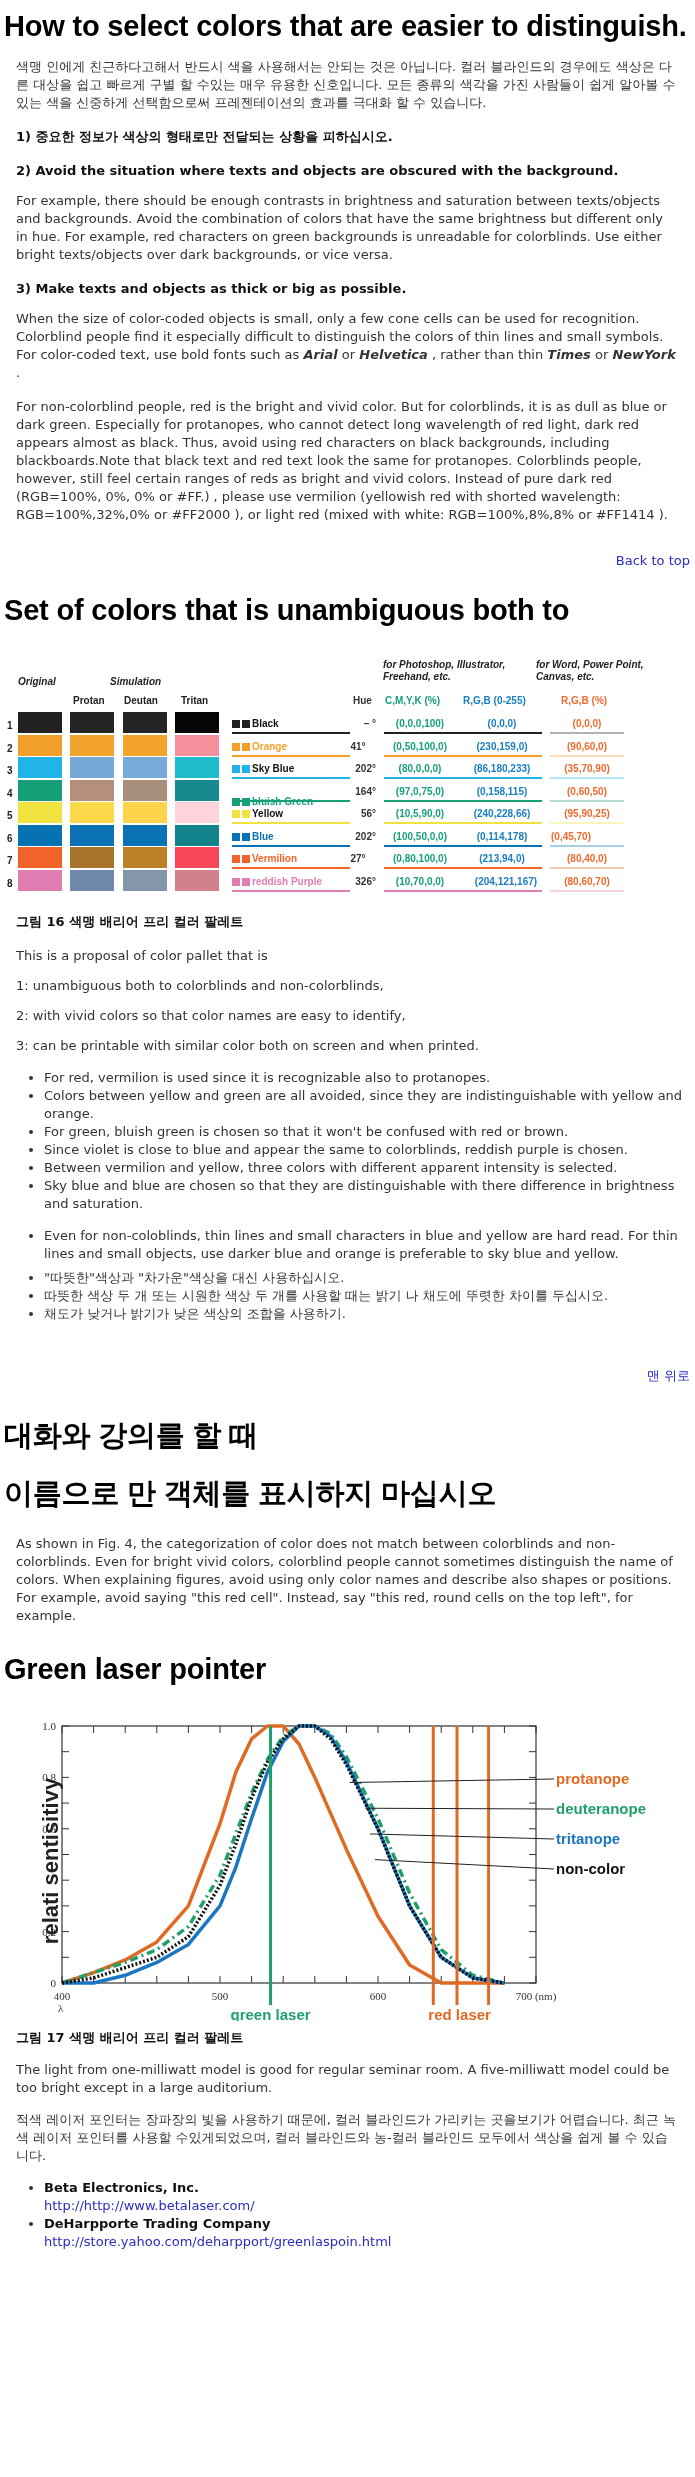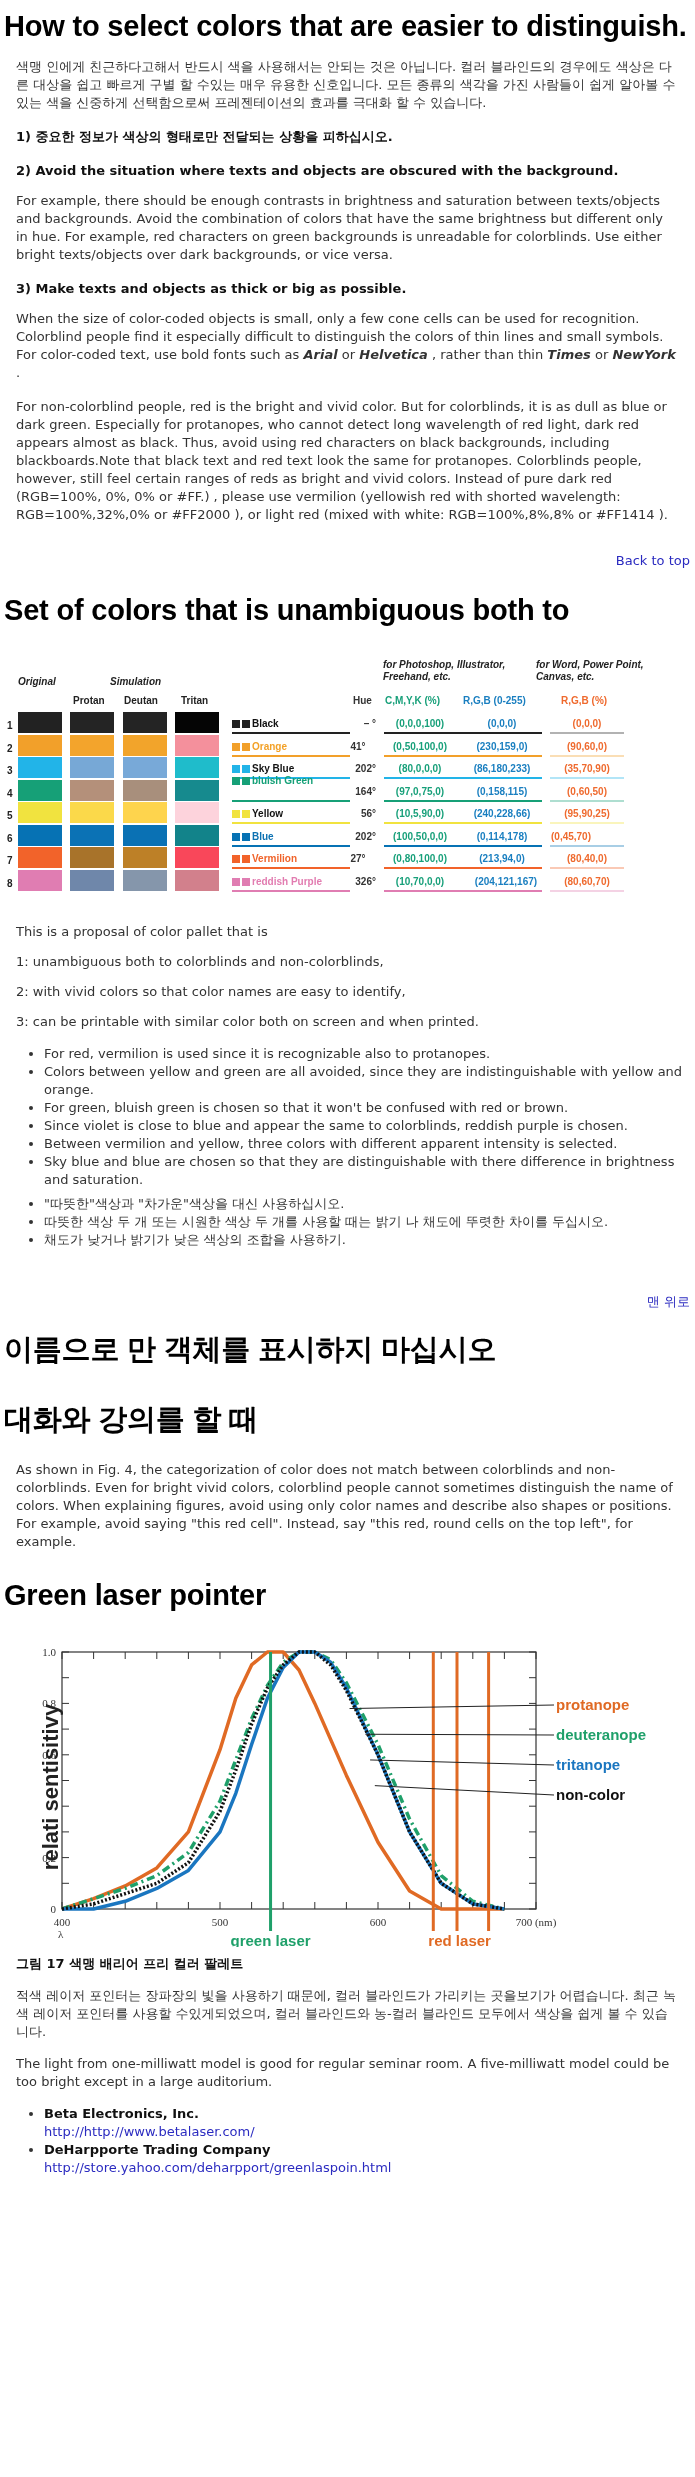--- a/index.html
+++ b/index.html
@@ -128,21 +128,21 @@
         <div class="ul" style="left:550px;width:74px;top:125px;background:#22b4e8;opacity:0.35"></div>
         <div class="val" style="left:340px;width:36px;top:108px;color:#333;text-align:right">202°</div>
         <div class="val" style="left:384px;width:72px;top:108px;color:#18a07a">(80,0,0,0)</div>
         <div class="val" style="left:462px;width:80px;top:108px;color:#1a7fc0">(86,180,233)</div>
         <div class="val" style="left:550px;width:74px;top:108px;color:#ef6a2e">(35,70,90)</div>
         <div class="rownum" style="top:132.5px">4</div>
         <div class="sw" style="left:18px;top:127.5px;background:#16a077"></div>
         <div class="sw" style="left:70px;top:127.5px;background:#b4907a"></div>
         <div class="sw" style="left:123px;top:127.5px;background:#a88f7c"></div>
         <div class="sw" style="left:175px;top:127.5px;background:#168a8e"></div>
-        <div class="nm" style="top:120px;color:#14a077"><span class="mini" style="background:#16a077"></span><span class="mini" style="background:#16a077"></span><span>bluish Green</span></div>
+        <div class="nm" style="top:141px;color:#14a077"><span class="mini" style="background:#16a077"></span><span class="mini" style="background:#16a077"></span><span>bluish Green</span></div>
         <div class="ul" style="left:232px;width:118px;top:147.5px;background:#16a077"></div>
         <div class="ul" style="left:384px;width:158px;top:147.5px;background:#16a077"></div>
         <div class="ul" style="left:550px;width:74px;top:147.5px;background:#16a077;opacity:0.35"></div>
         <div class="val" style="left:340px;width:36px;top:130.5px;color:#333;text-align:right">164°</div>
         <div class="val" style="left:384px;width:72px;top:130.5px;color:#18a07a">(97,0,75,0)</div>
         <div class="val" style="left:462px;width:80px;top:130.5px;color:#1a7fc0">(0,158,115)</div>
         <div class="val" style="left:550px;width:74px;top:130.5px;color:#ef6a2e">(0,60,50)</div>
         <div class="rownum" style="top:155px">5</div>
         <div class="sw" style="left:18px;top:150px;background:#f1e33f"></div>
         <div class="sw" style="left:70px;top:150px;background:#fbd94a"></div>
@@ -191,48 +191,52 @@
         <div class="ul" style="left:232px;width:118px;top:237.5px;background:#e07db2"></div>
         <div class="ul" style="left:384px;width:158px;top:237.5px;background:#e07db2"></div>
         <div class="ul" style="left:550px;width:74px;top:237.5px;background:#e07db2;opacity:0.35"></div>
         <div class="val" style="left:340px;width:36px;top:220.5px;color:#333;text-align:right">326°</div>
         <div class="val" style="left:384px;width:72px;top:220.5px;color:#18a07a">(10,70,0,0)</div>
         <div class="val" style="left:466px;width:80px;top:220.5px;color:#1a7fc0">(204,121,167)</div>
         <div class="val" style="left:550px;width:74px;top:220.5px;color:#ef6a2e">(80,60,70)</div>
       </div>
   </div>
 
+  <p class="caption">그림 16 색맹 배리어 프리 컬러 팔레트</p>
 
   <div class="props">
     <p>This is a proposal of color pallet that is</p>
     <p>1: unambiguous both to colorblinds and non-colorblinds,</p>
     <p>2: with vivid colors so that color names are easy to identify,</p>
     <p>3: can be printable with similar color both on screen and when printed.</p>
   </div>
 
   <ul class="bul">
     <li>For red, vermilion is used since it is recognizable also to protanopes.</li>
     <li>Colors between yellow and green are all avoided, since they are indistinguishable with yellow and orange.</li>
     <li>For green, bluish green is chosen so that it won't be confused with red or brown.</li>
     <li>Since violet is close to blue and appear the same to colorblinds, reddish purple is chosen.</li>
     <li>Between vermilion and yellow, three colors with different apparent intensity is selected.</li>
     <li>Sky blue and blue are chosen so that they are distinguishable with there difference in brightness and saturation.</li>
   </ul>
+  <ul class="bul gap">
+    <li>Even for non-coloblinds, thin lines and small characters in blue and yellow are hard read. For thin lines and small objects, use darker blue and orange is preferable to sky blue and yellow.</li>
+  </ul>
   <ul class="bul" style="margin-top:6px;">
     <li>"따뜻한"색상과 "차가운"색상을 대신 사용하십시오.</li>
     <li>따뜻한 색상 두 개 또는 시원한 색상 두 개를 사용할 때는 밝기 나 채도에 뚜렷한 차이를 두십시오.</li>
     <li>채도가 낮거나 밝기가 낮은 색상의 조합을 사용하기.</li>
   </ul>
 
   <div class="back-top" style="margin-top:44px;">
     <a href="#">맨 위로</a>
   </div>
 
+  <h1 class="title h1-kr" style="margin-top:30px;">대화와 강의를 할 때</h1>
   <h1 class="title" style="margin-top:18px;">이름으로 만 객체를 표시하지 마십시오</h1>
-  <h1 class="title h1-kr" style="margin-top:30px;">대화와 강의를 할 때</h1>
   <p style="margin-top:22px;">As shown in Fig. 4, the categorization of color does not match between colorblinds and non-colorblinds. Even for bright vivid colors, colorblind people cannot sometimes distinguish the name of colors. When explaining figures, avoid using only color names and describe also shapes or positions. For example, avoid saying "this red cell". Instead, say "this red, round cells on the top left", for example.</p>
 
   <h1 class="title" style="margin-top:24px;">Green laser pointer</h1>
 
   <div class="fig17">
     <svg id="chart" width="695" height="320" viewBox="0 0 695 320">
         <rect x="62" y="25" width="474" height="257" fill="none" stroke="#333" stroke-width="1.2"></rect>
         <line x1="62" y1="282" x2="62" y2="275" stroke="#333"></line>
         <line x1="62" y1="25" x2="62" y2="32" stroke="#333"></line>
         <line x1="93.6" y1="282" x2="93.6" y2="275" stroke="#333"></line>
@@ -313,22 +317,22 @@
         <line x1="365.36" y1="107.23999999999998" x2="554" y2="108" stroke="#222" stroke-width="1"></line>
         <text x="556" y="113" font-size="15" font-weight="bold" fill="#1fa06a" font-family="Liberation Sans, sans-serif">deuteranope</text>
         <line x1="370.1" y1="132.94" x2="554" y2="138" stroke="#222" stroke-width="1"></line>
         <text x="556" y="143" font-size="15" font-weight="bold" fill="#1a76c0" font-family="Liberation Sans, sans-serif">tritanope</text>
         <line x1="374.84000000000003" y1="158.64" x2="554" y2="168" stroke="#222" stroke-width="1"></line>
         <text x="556" y="173" font-size="15" font-weight="bold" fill="#111111" font-family="Liberation Sans, sans-serif">non-color</text>
       </svg>
   </div>
 
   <p class="caption" style="margin-top:8px;">그림 17 색맹 배리어 프리 컬러 팔레트</p>
+  <p style="margin-top:14px;">The light from one-milliwatt model is good for regular seminar room. A five-milliwatt model could be too bright except in a large auditorium.</p>
   <p style="margin-top:14px;">적색 레이저 포인터는 장파장의 빛을 사용하기 때문에, 컬러 블라인드가 가리키는 곳을보기가 어렵습니다. 최근 녹색 레이저 포인터를 사용할 수있게되었으며, 컬러 블라인드와 농-컬러 블라인드 모두에서 색상을 쉽게 볼 수 있습니다.</p>
-  <p style="margin-top:14px;">The light from one-milliwatt model is good for regular seminar room. A five-milliwatt model could be too bright except in a large auditorium.</p>
 
   <ul class="bul links" style="margin-top:14px;margin-bottom:10px;">
     <li>
       <div class="bold">Beta Electronics, Inc.</div>
       <a href="#">http://http://www.betalaser.com/</a>
     </li>
     <li>
       <div class="bold">DeHarpporte Trading Company</div>
       <a href="#">http://store.yahoo.com/deharpport/greenlaspoin.html</a>
     </li>

